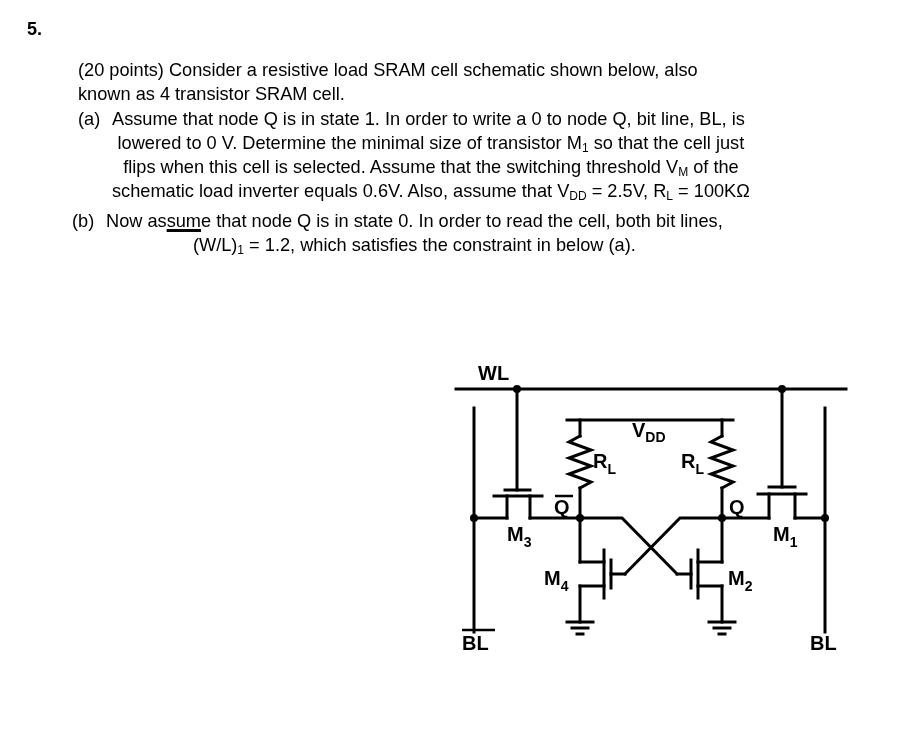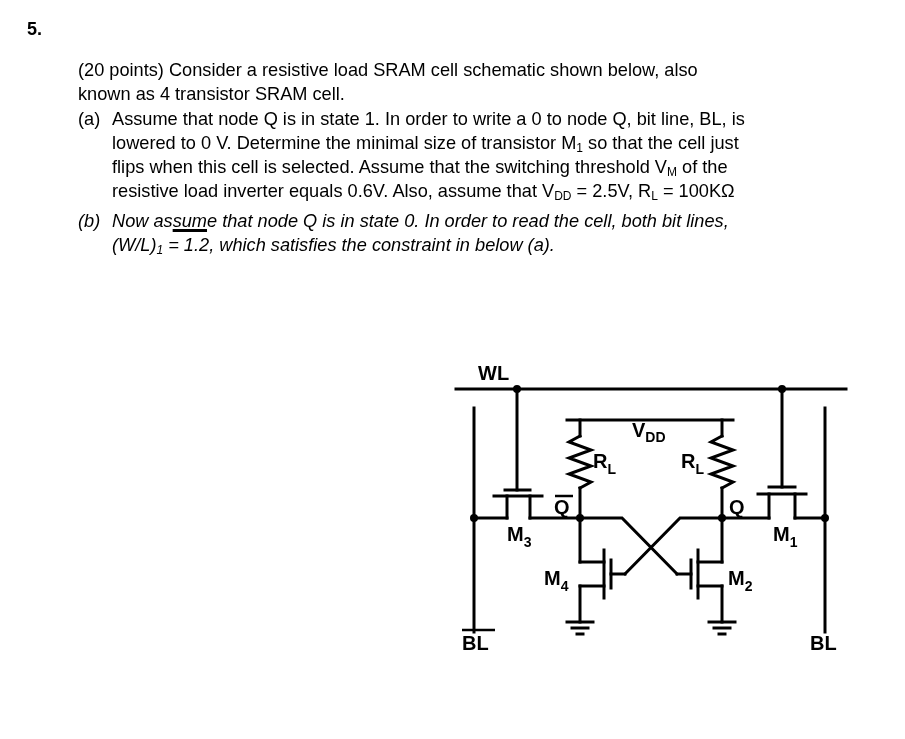--- a/index.html
+++ b/index.html
@@ -2,23 +2,23 @@
 <html><head>
   <meta charset="utf-8">
   <style>
     html, body { margin:0; padding:0; background:#ffffff; }
     body { width:905px; height:739px; position:relative; overflow:hidden;
            font-family:"Liberation Sans", sans-serif; color:#000; }
     .qnum { position:absolute; left:27px; top:19px; font-weight:bold; font-size:18px; }
     .para { position:absolute; font-size:18.2px; line-height:24px; white-space:nowrap; }
     .p-intro { left:78px; top:19px;margin-top:39px; }
     .p-a { left:78px; top:79px;margin-top:28px; }
-    .p-b { left:78px; top:209px;font-style:italic; }
+    .p-b { left:72px; top:209px; }
     .line { display:block; }
-    .indent { padding-left:34px; }
+    .indent { padding-left:34px;text-align:center; }
     .label { display:inline-block; width:34px; }
     sub { font-size:12px; vertical-align:-3px; line-height:0; }
     sup { font-size:12px; vertical-align:7px; line-height:0; }
     .ul { text-decoration:underline; text-decoration-thickness:3px; }
     svg { position:absolute; left:0; top:0; }
     .clabel { font-family:"Liberation Sans", sans-serif; font-weight:bold; }
   </style>
 </head>
 <body>
 
@@ -26,21 +26,21 @@
 
 <div class="para p-intro">
   <span class="line">(20 points) Consider a resistive load SRAM cell schematic shown below, also</span>
   <span class="line">known as 4 transistor SRAM cell.</span>
 </div>
 
 <div class="para p-a">
   <span class="line"><span class="label">(a)</span><span>Assume that node Q is in state 1. In order to write a 0 to node Q, bit line, BL, is</span></span>
   <span class="line indent"><span>lowered to 0 V. Determine the minimal size of transistor M</span><sub>1</sub><span> so that the cell just</span></span>
   <span class="line indent"><span>flips when this cell is selected. Assume that the switching threshold V</span><sub>M</sub><span> of the</span></span>
-  <span class="line indent"><span>resistive load inverter equals 0.6V. Also, assume that V</span><sub>DD</sub><span> = 2.5V, R</span><sub>L</sub><span> = 100KΩ</span></span>
+  <span class="line indent"><span>schematic load inverter equals 0.6V. Also, assume that V</span><sub>DD</sub><span> = 2.5V, R</span><sub>L</sub><span> = 100KΩ</span></span>
 </div>
 
 <div class="para p-b">
   <span class="line"><span class="label">(b)</span><span><span>Now as</span><span class="ul">sum</span><span>e that node Q is in state 0. In order to read the cell, both bit lines,</span></span></span>
   <span class="line indent"><span>(W/L)</span><sub>1</sub><span> = 1.2, which satisfies the constraint in below (a).</span></span>
 </div>
 
 <svg width="905" height="739" viewBox="0 0 905 739">
   <g stroke="#000" stroke-width="3" fill="none" stroke-linecap="square">
 

